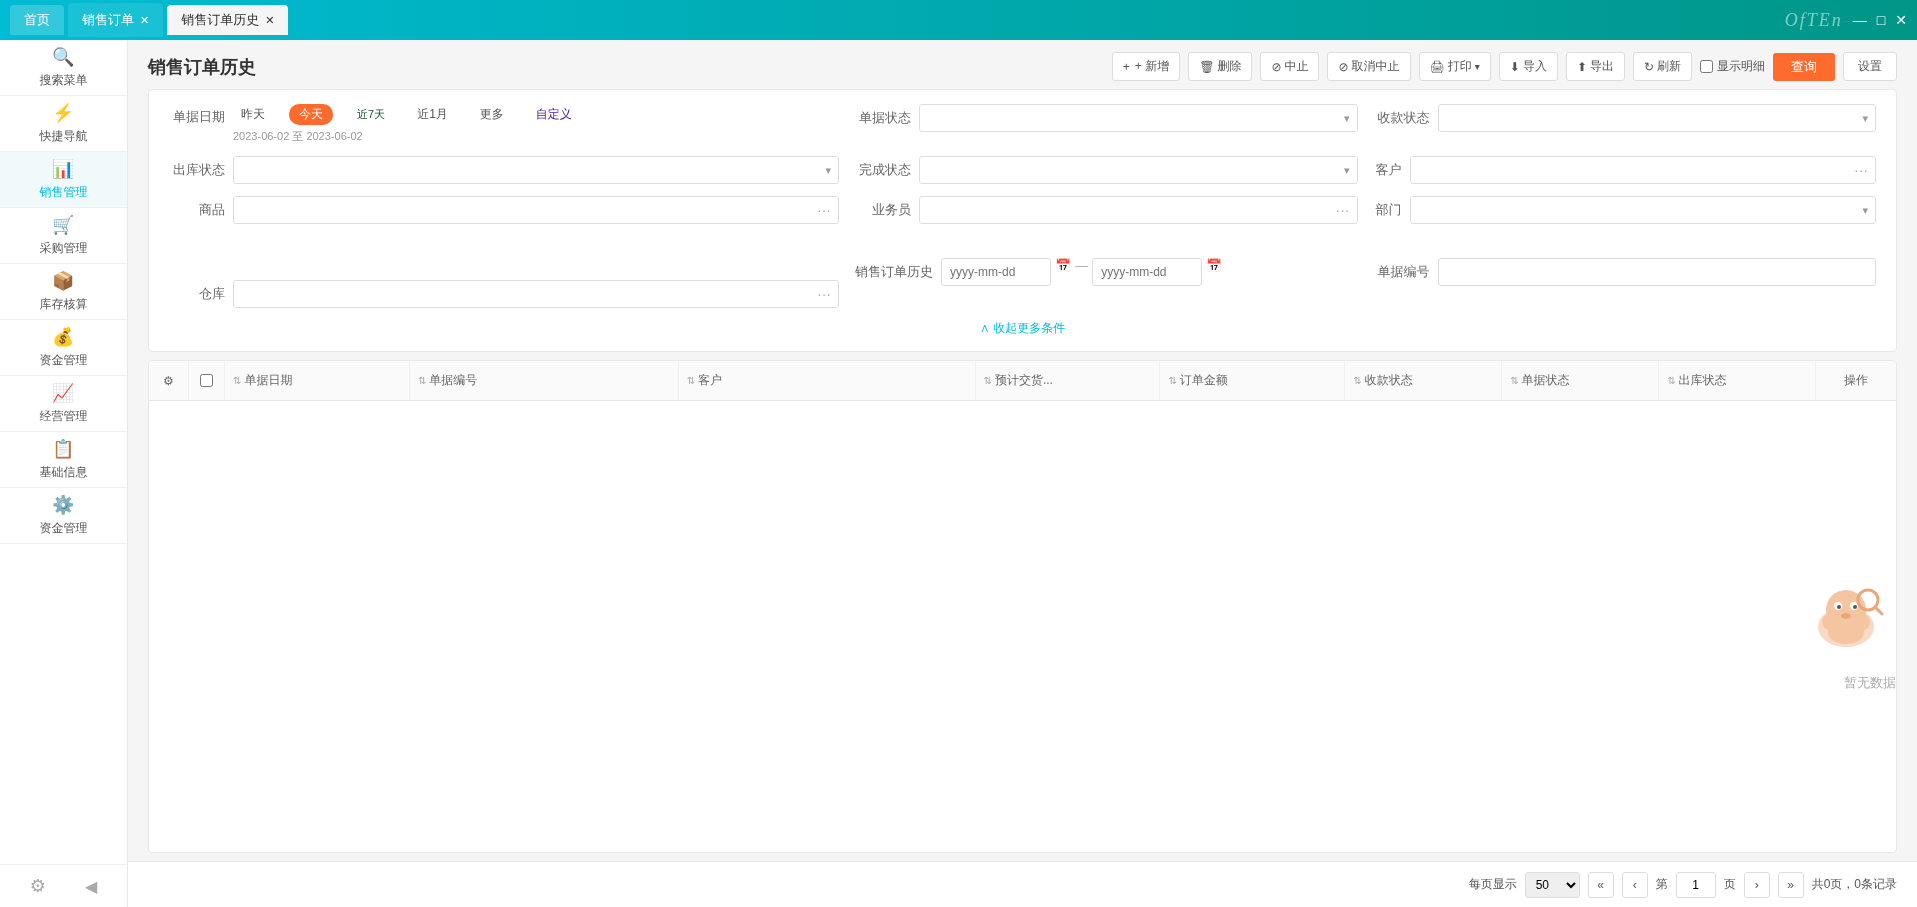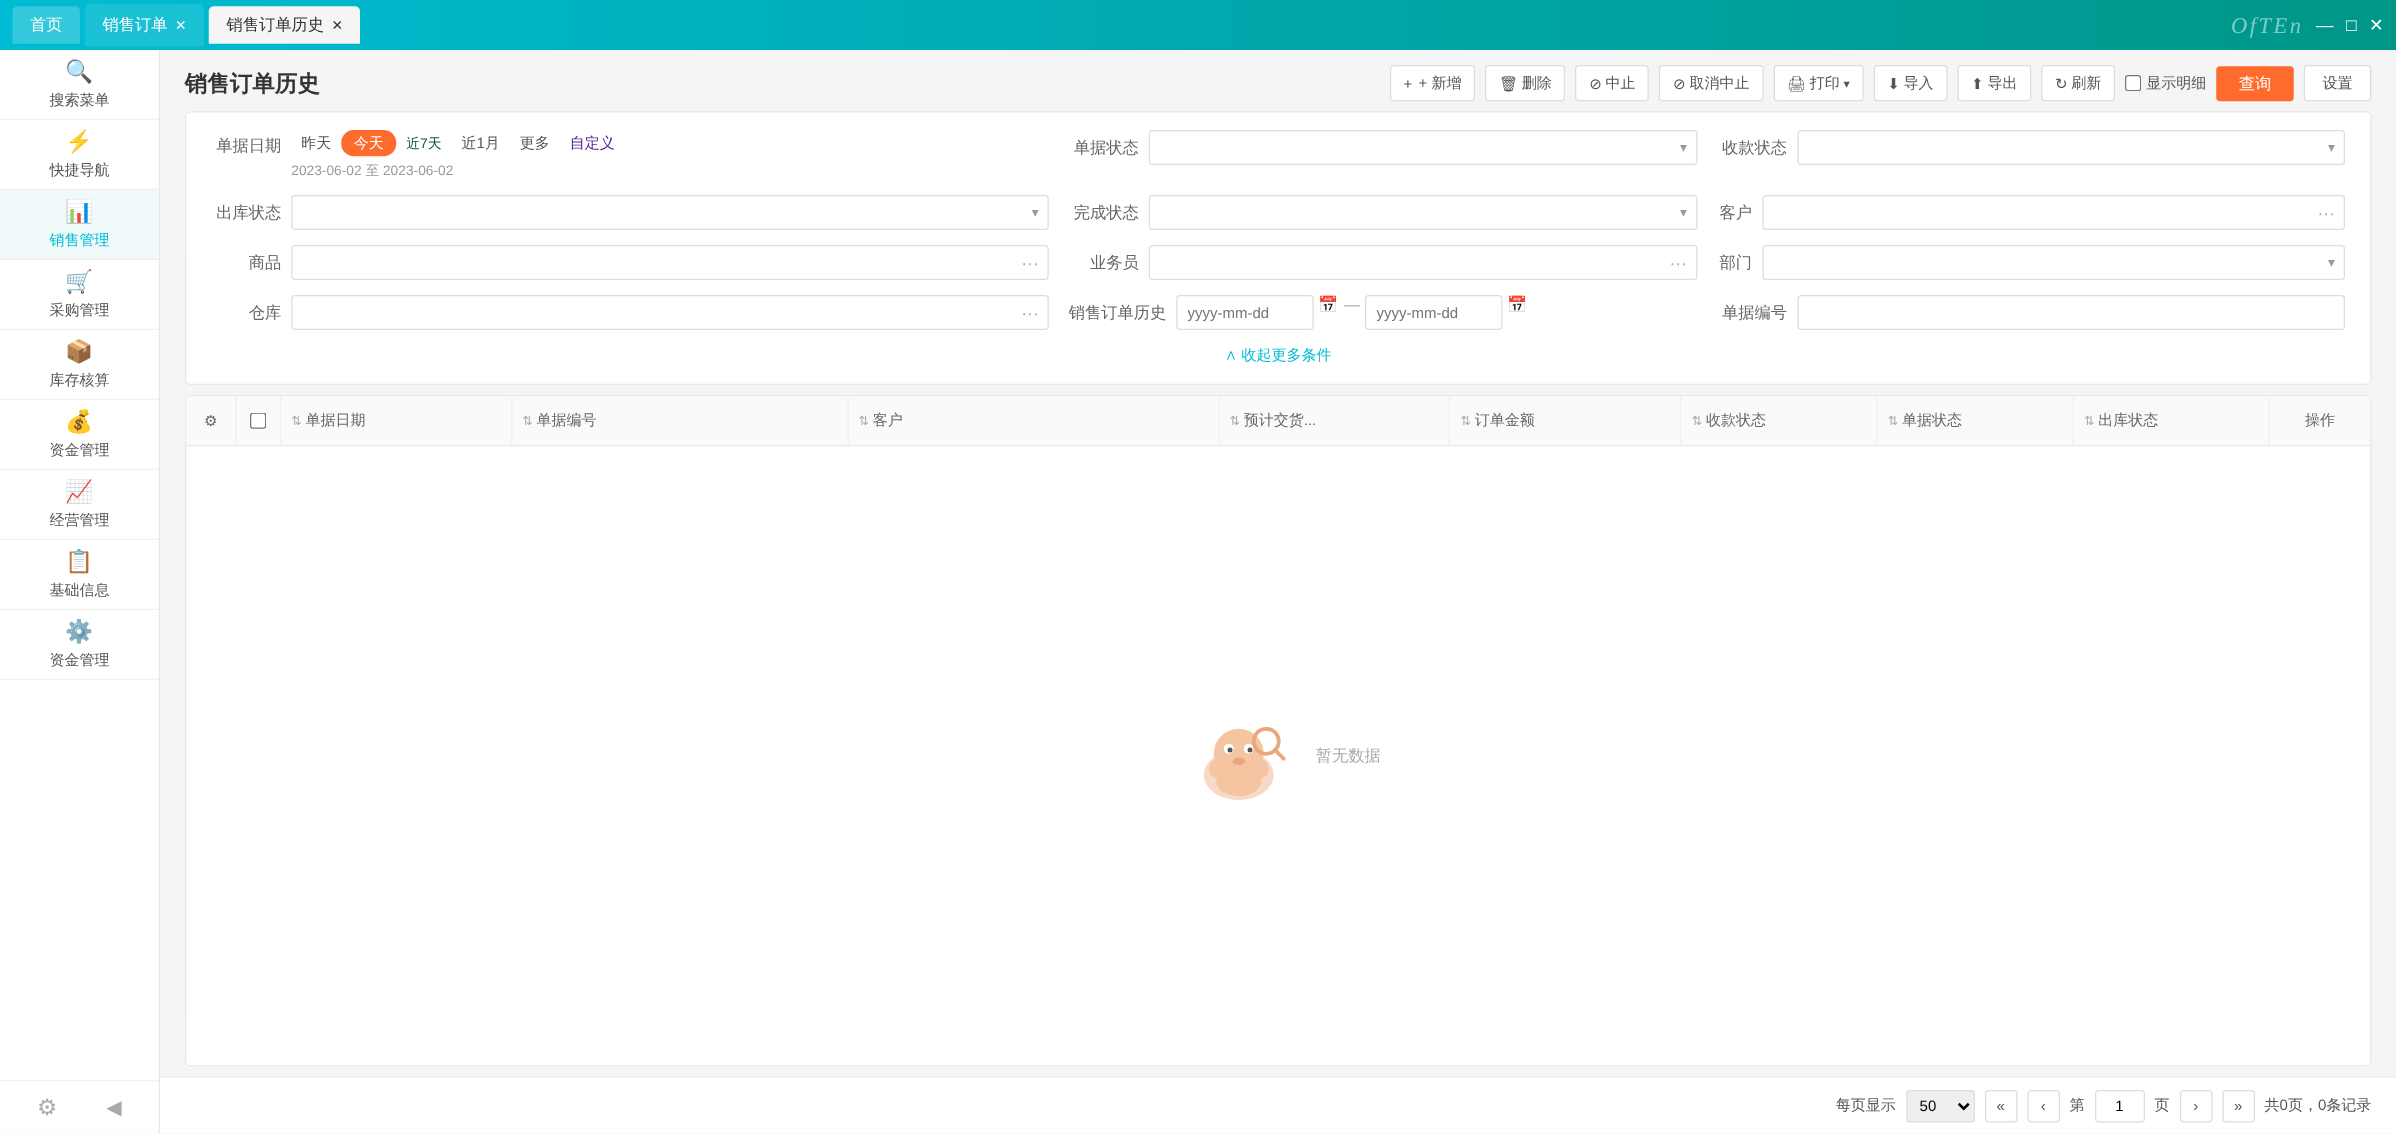--- a/index.html
+++ b/index.html
@@ -123,21 +123,21 @@
         </button>
       </div>
     </div>
 
     <div style="background:#fff; margin:0 20px 8px; border-radius:4px; border:1px solid #e8e8e8; padding:14px 20px; flex-shrink:0;">
 
       <div style="display:flex; align-items:flex-start; gap:16px; margin-bottom:12px;">
         <div style="display:flex; align-items:flex-start; gap:8px; flex:2;">
           <span style="color:#666; font-size:13px; white-space:nowrap; min-width:56px; text-align:right; padding-top:4px;">单据日期</span>
           <div style="display:flex; flex-direction:column; gap:4px;">
-            <div style="display:flex; align-items:center; gap:0;">
+            <div style="display:flex; align-items:center; gap:16px;">
               <span style="padding:2px 8px; border-radius:3px; font-size:12px; cursor:pointer; color:#555;">昨天</span>
               <span style="padding:2px 10px; border-radius:10px; font-size:12px; cursor:pointer; background:#ff6b2d; color:#fff;">今天</span>
               <span style="padding:2px 8px; border-radius:3px; font-size:11px; cursor:pointer; color:#14532d;">近7天</span>
               <span style="padding:2px 8px; border-radius:3px; font-size:12px; cursor:pointer; color:#555;">近1月</span>
               <span style="padding:2px 8px; border-radius:3px; font-size:12px; cursor:pointer; color:#555;">更多</span>
               <span style="padding:2px 8px; border-radius:3px; font-size:12px; cursor:pointer; color:#4c1d95;">自定义</span>
             </div>
             <span style="font-size:11px; color:#999;">2023-06-02 至 2023-06-02</span>
           </div>
         </div>
@@ -209,21 +209,21 @@
           <div style="position:relative; flex:1;">
             <select style="border:1px solid #ddd; border-radius:3px; padding:4px 24px 4px 8px; font-size:12px; width:100%; color:#999; outline:none; height:28px; appearance:none; background:#fff; cursor:pointer;">
               <option value=""></option>
             </select>
             <span style="position:absolute; right:8px; top:50%; transform:translateY(-50%); color:#999; pointer-events:none; font-size:11px;">▾</span>
           </div>
         </div>
       </div>
 
       <div style="display:flex; align-items:center; gap:16px; margin-bottom:8px;">
-        <div style="display:flex; align-items:center; gap:8px; flex:2;">
+        <div style="display:flex; align-items:center; gap:8px; flex:2;margin-top:44px;">
           <span style="color:#666; font-size:13px; white-space:nowrap; min-width:56px; text-align:right;">仓库</span>
           <div style="flex:1; position:relative;">
             <input type="text" style="border: 1px solid rgb(221, 221, 221); border-radius: 3px; padding: 4px 24px 4px 8px; font-size: 12px; width: 100%; color: rgb(51, 51, 51); outline: none; height: 28px;" placeholder="">
             <span style="position:absolute; right:8px; top:50%; transform:translateY(-50%); color:#aaa; cursor:pointer; font-size:14px;">···</span>
           </div>
         </div>
         <div style="display:flex; align-items:center; gap:8px; flex:1.5;">
           <span style="color:#666; font-size:13px; white-space:nowrap; min-width:56px; text-align:right;">销售订单历史</span>
           <div style="display:flex; gap:4px; flex:1;">
             <input type="text" style="border: 1px solid rgb(221, 221, 221); border-radius: 3px; padding: 4px 8px; font-size: 12px; color: rgb(153, 153, 153); outline: none; height: 28px; width: 110px;" placeholder="yyyy-mm-dd">
@@ -283,21 +283,21 @@
         </div>
         <div style="flex:1; padding:0 8px; font-size:12px; color:#666; display:flex; align-items:center; gap:3px; border-right:1px solid #f0f0f0; height:100%;">
           <span style="color:#aaa; font-size:10px; cursor:pointer;">⇅</span>
           <span>出库状态</span>
         </div>
         <div style="width:80px; flex:none; padding:0 8px; font-size:12px; color:#666; display:flex; align-items:center; justify-content:center; height:100%;">
           <span>操作</span>
         </div>
       </div>
 
-      <div style="flex:1; display:flex; flex-direction:row; align-items:center; justify-content:center; color:#999; gap:12px;">
+      <div style="flex:1; display:flex; flex-direction:column; align-items:flex-end; justify-content:center; color:#999; gap:12px;">
         <div style="width:100px; height:100px; position:relative;">
           
           <svg viewBox="0 0 100 100" width="100" height="100">
             <ellipse cx="50" cy="65" rx="28" ry="20" fill="#f5d0b8" opacity="0.8"></ellipse>
             <circle cx="50" cy="48" r="20" fill="#f5c4a0"></circle>
             <circle cx="42" cy="44" r="4" fill="#fff"></circle>
             <circle cx="58" cy="44" r="4" fill="#fff"></circle>
             <circle cx="43" cy="45" r="2" fill="#555"></circle>
             <circle cx="59" cy="45" r="2" fill="#555"></circle>
             <ellipse cx="50" cy="54" rx="5" ry="3" fill="#e8a87c"></ellipse>

